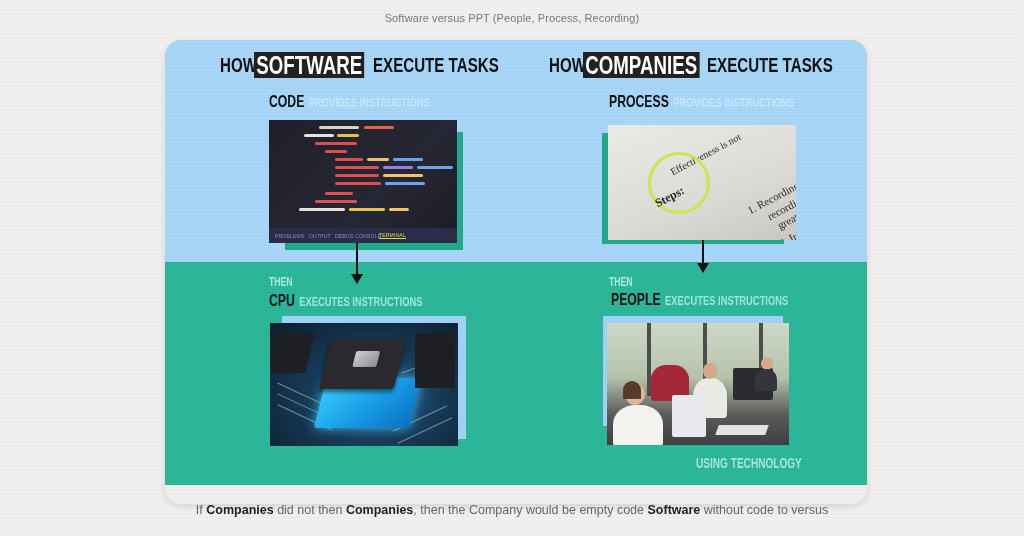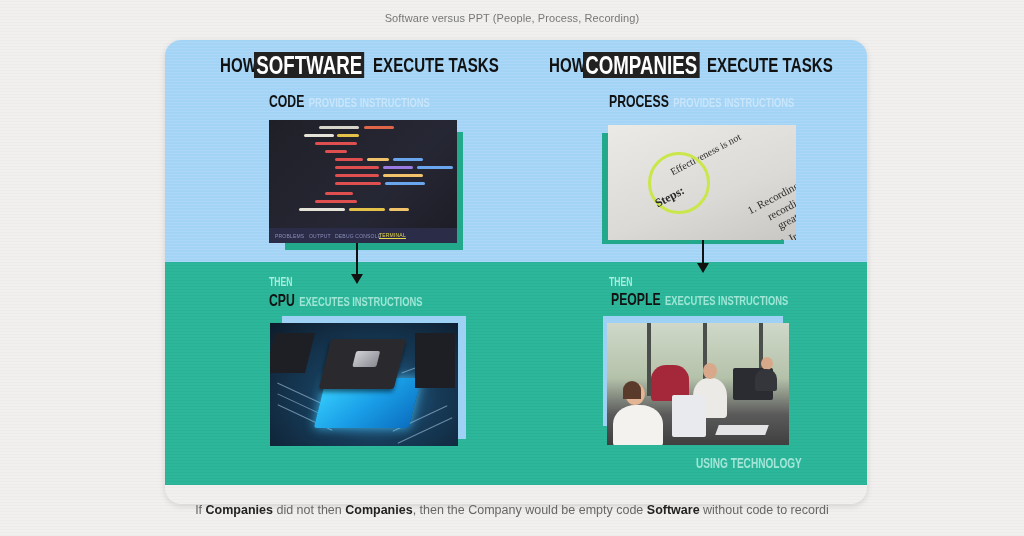--- a/index.html
+++ b/index.html
@@ -249,14 +249,14 @@
       <div style="position:absolute; left:16px; top:58px; width:18px; height:18px; border-radius:50% 50% 0 0; background:#5a3a2a;"></div>
       <div class="imac" style="left:65px; top:72px; width:34px; height:42px;"></div>
       <div style="position:absolute; left:110px; top:102px; width:50px; height:10px; background:#e3e3e6; transform:skewX(-20deg);"></div>
     </div>
   </div>
 
   <div class="using">USING TECHNOLOGY</div>
 </div>
 
 <div class="footer">
-  <span>If </span><b>Companies</b><span> did not then </span><b>Companies</b><span>, then the Company would be empty code </span><b>Software</b><span> without code to recordi</span>
+  <span>If </span><b>Companies</b><span> did not then </span><b>Companies</b><span>, then the Company would be empty code </span><b>Software</b><span> without code to versus</span>
 </div>
 
 </body></html>

